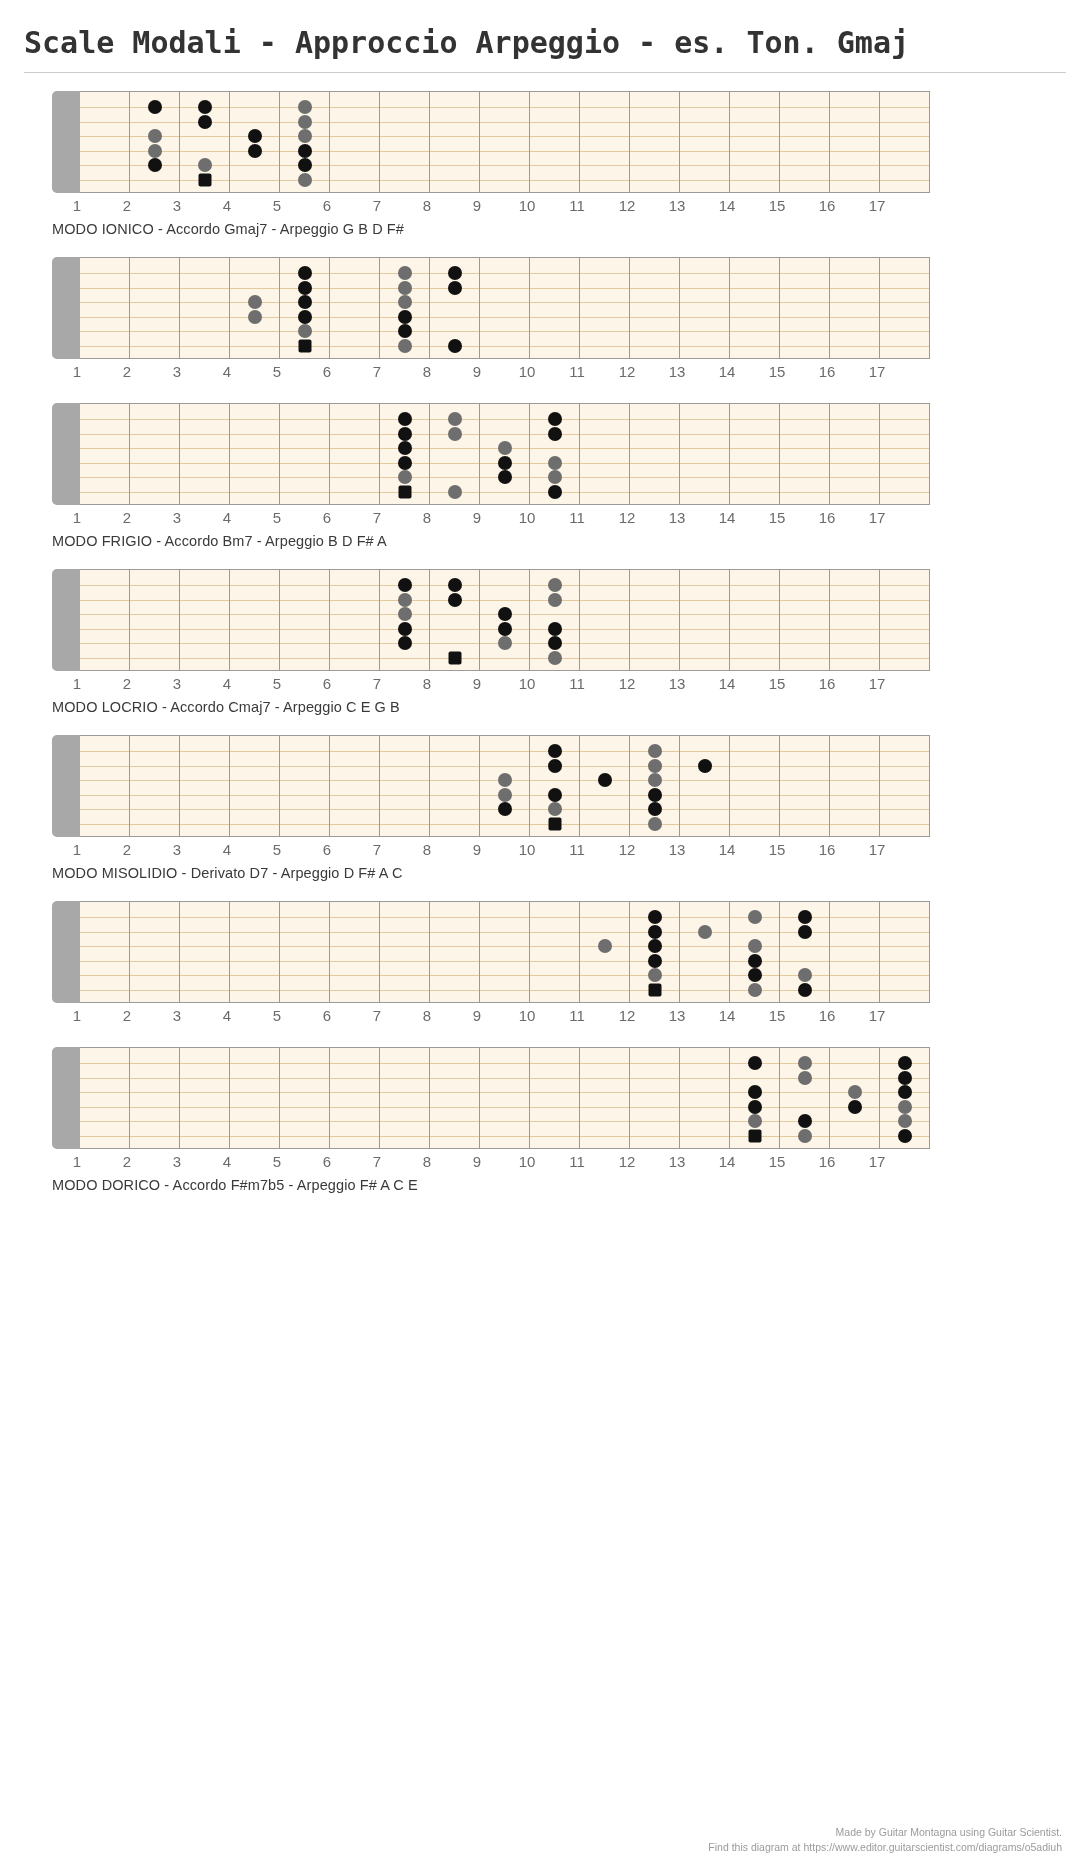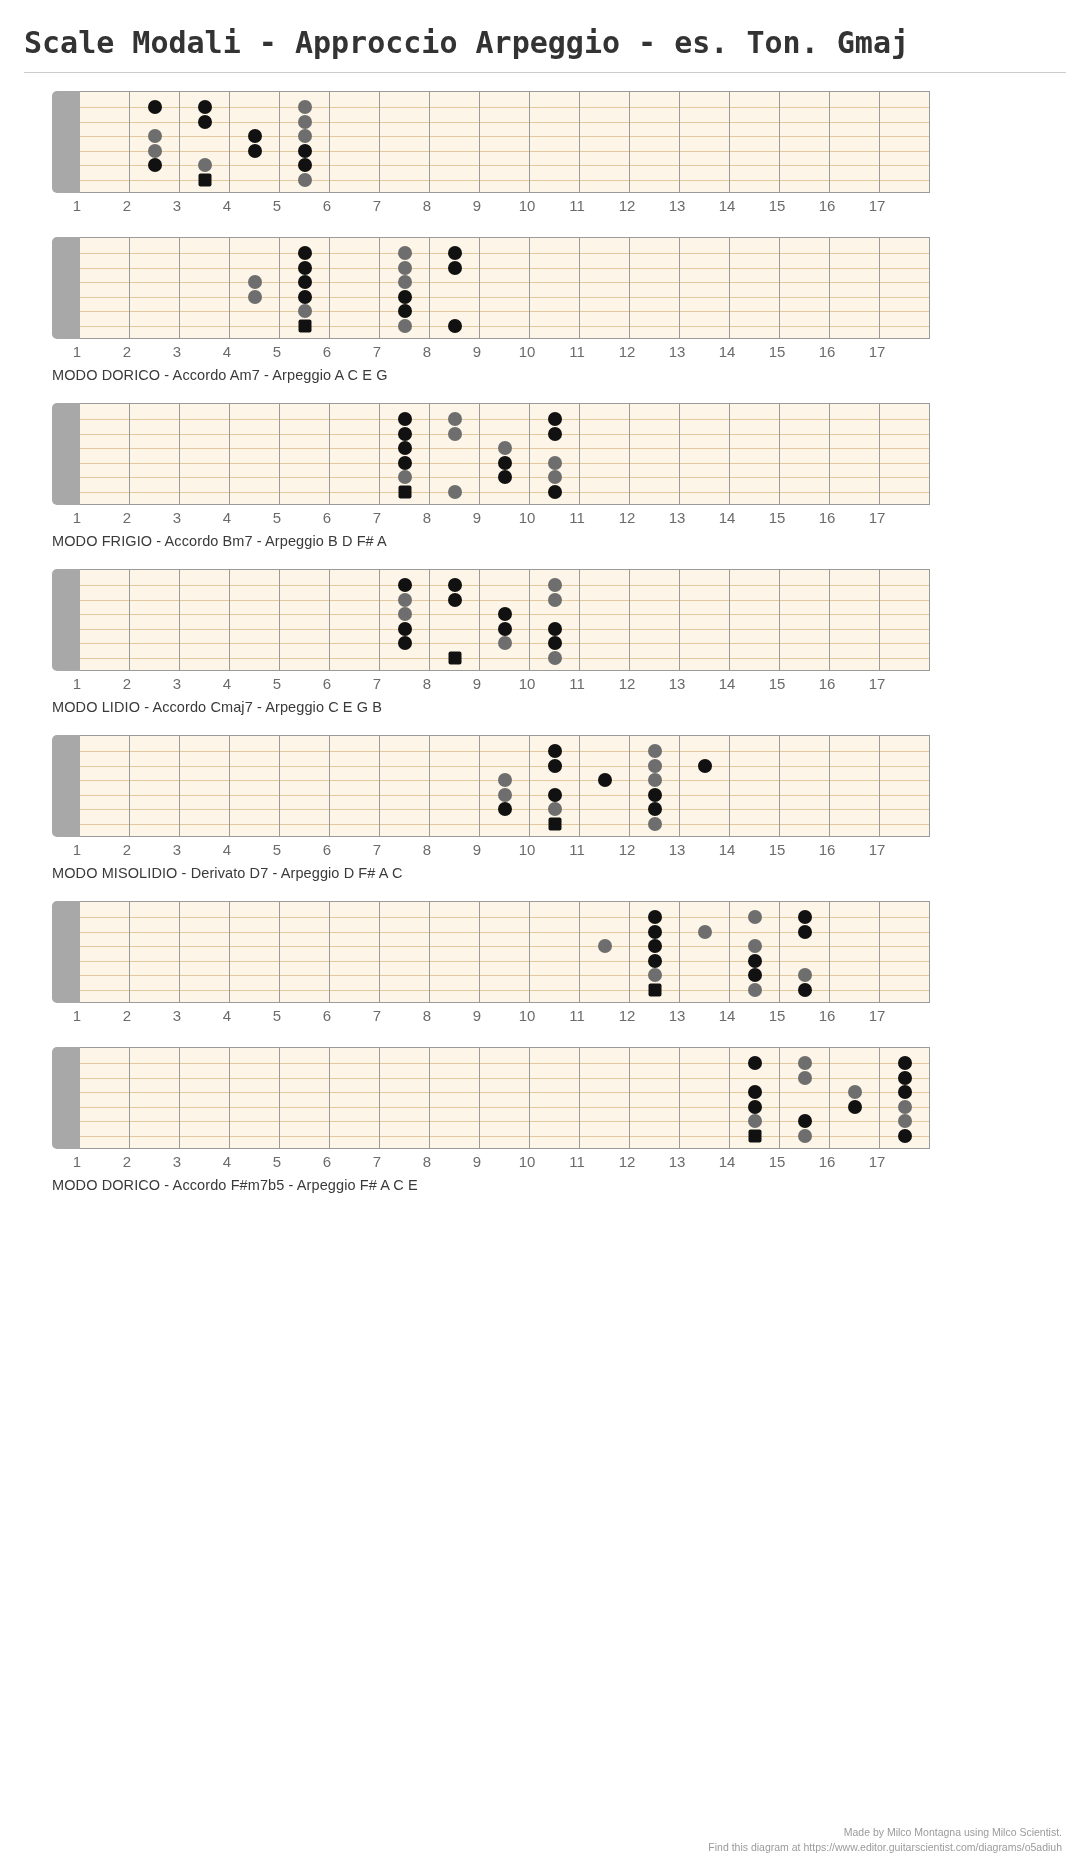--- a/index.html
+++ b/index.html
@@ -188,20 +188,21 @@
           <div class="fretnum" style="left: 425px;">9</div>
           <div class="fretnum" style="left: 475px;">10</div>
           <div class="fretnum" style="left: 525px;">11</div>
           <div class="fretnum" style="left: 575px;">12</div>
           <div class="fretnum" style="left: 625px;">13</div>
           <div class="fretnum" style="left: 675px;">14</div>
           <div class="fretnum" style="left: 725px;">15</div>
           <div class="fretnum" style="left: 775px;">16</div>
           <div class="fretnum" style="left: 825px;">17</div>
         </div>
+        <div class="caption">MODO IONICO - Accordo Gmaj7 - Arpeggio G B D F#</div>
       </div>
       <div class="diagram-block">
         <div class="fretboard-wrap">
           <div class="nut"></div>
           <div class="board">
             <div class="string" style="top: 14.5714px;"></div>
             <div class="string" style="top: 29.1429px;"></div>
             <div class="string" style="top: 43.7143px;"></div>
             <div class="string" style="top: 58.2857px;"></div>
             <div class="string" style="top: 72.8571px;"></div>
@@ -256,21 +257,20 @@
           <div class="fretnum" style="left: 425px;">9</div>
           <div class="fretnum" style="left: 475px;">10</div>
           <div class="fretnum" style="left: 525px;">11</div>
           <div class="fretnum" style="left: 575px;">12</div>
           <div class="fretnum" style="left: 625px;">13</div>
           <div class="fretnum" style="left: 675px;">14</div>
           <div class="fretnum" style="left: 725px;">15</div>
           <div class="fretnum" style="left: 775px;">16</div>
           <div class="fretnum" style="left: 825px;">17</div>
         </div>
-        <div class="caption">MODO DORICO - Accordo Am7 - Arpeggio A C E G</div>
       </div>
       <div class="diagram-block">
         <div class="fretboard-wrap">
           <div class="nut"></div>
           <div class="board">
             <div class="string" style="top: 14.5714px;"></div>
             <div class="string" style="top: 29.1429px;"></div>
             <div class="string" style="top: 43.7143px;"></div>
             <div class="string" style="top: 58.2857px;"></div>
             <div class="string" style="top: 72.8571px;"></div>
@@ -393,21 +393,21 @@
           <div class="fretnum" style="left: 425px;">9</div>
           <div class="fretnum" style="left: 475px;">10</div>
           <div class="fretnum" style="left: 525px;">11</div>
           <div class="fretnum" style="left: 575px;">12</div>
           <div class="fretnum" style="left: 625px;">13</div>
           <div class="fretnum" style="left: 675px;">14</div>
           <div class="fretnum" style="left: 725px;">15</div>
           <div class="fretnum" style="left: 775px;">16</div>
           <div class="fretnum" style="left: 825px;">17</div>
         </div>
-        <div class="caption">MODO LIDIO - Accordo Cmaj7 - Arpeggio C E G B</div>
+        <div class="caption">MODO LOCRIO - Accordo Cmaj7 - Arpeggio C E G B</div>
       </div>
       <div class="diagram-block">
         <div class="fretboard-wrap">
           <div class="nut"></div>
           <div class="board">
             <div class="string" style="top: 14.5714px;"></div>
             <div class="string" style="top: 29.1429px;"></div>
             <div class="string" style="top: 43.7143px;"></div>
             <div class="string" style="top: 58.2857px;"></div>
             <div class="string" style="top: 72.8571px;"></div>
@@ -605,15 +605,15 @@
           <div class="fretnum" style="left: 775px;">16</div>
           <div class="fretnum" style="left: 825px;">17</div>
         </div>
         <div class="caption">MODO DORICO - Accordo F#m7b5 - Arpeggio F# A C E</div>
       </div>
     </div>
 
 </div>
 
 <div class="footer">
-  <div>Made by Milco Montagna using Milco Scientist.</div>
+  <div>Made by Guitar Montagna using Guitar Scientist.</div>
   <div>Find this diagram at https://www.editor.guitarscientist.com/diagrams/o5adiuh</div>
 </div>
 
 </body></html>

